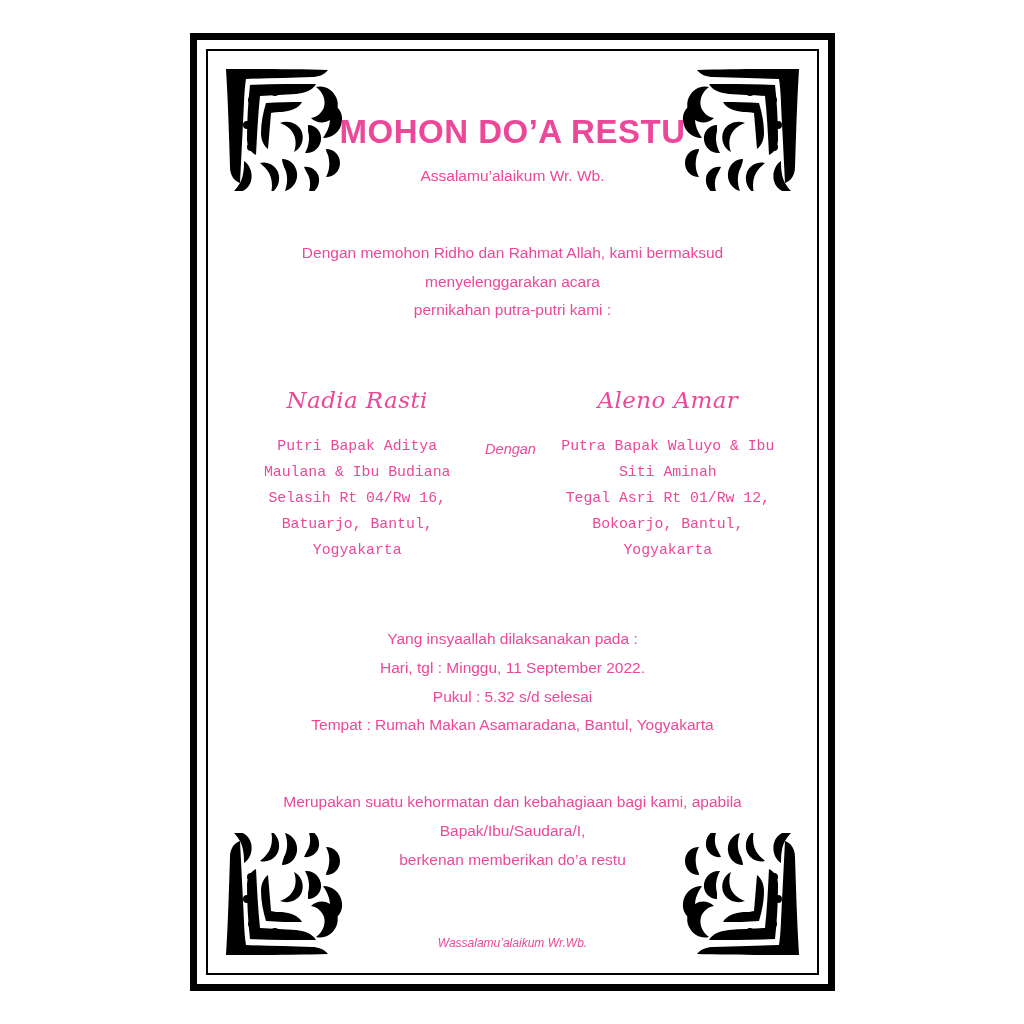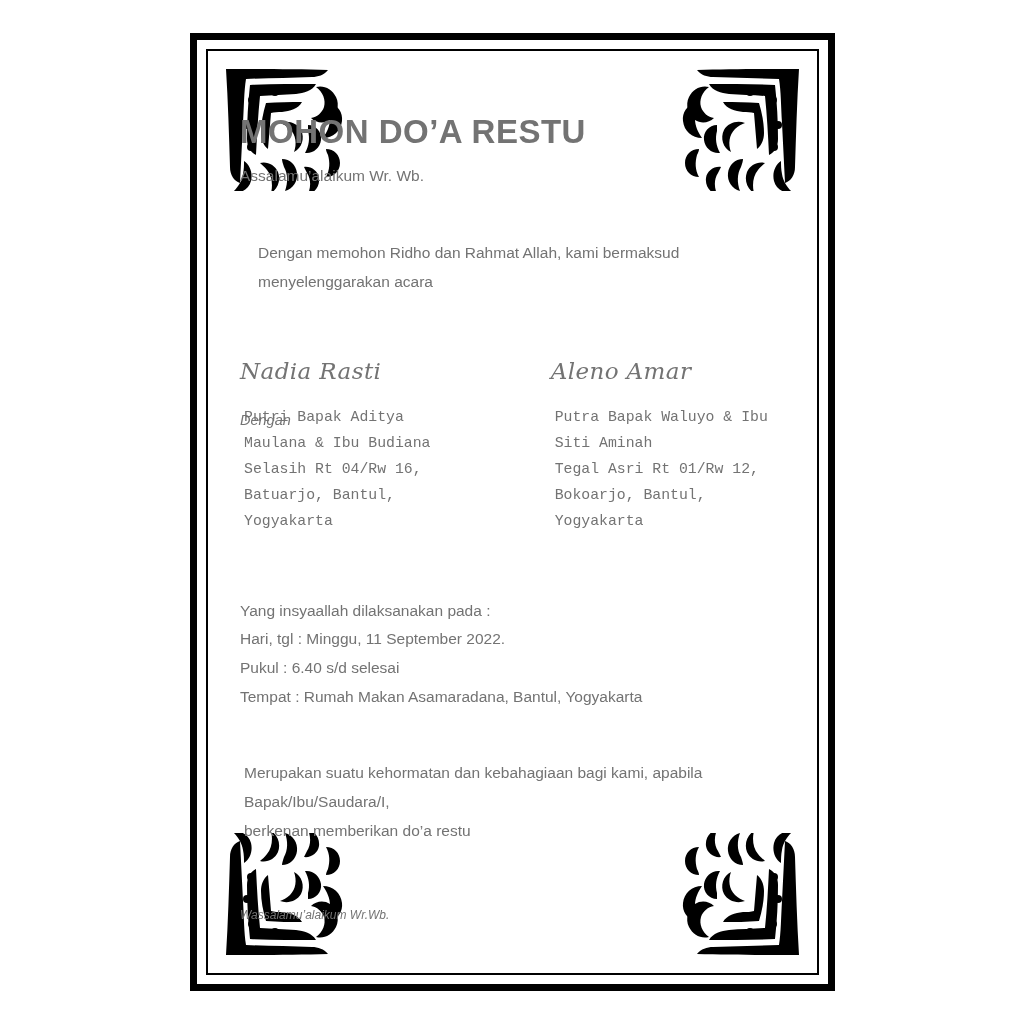--- a/index.html
+++ b/index.html
@@ -43,21 +43,22 @@
   }
 
   .content {
     position: absolute;
     left: 0;
     top: 0;
     right: 0;
     bottom: 0;
     padding: 22px 32px;
     box-sizing: border-box;
-    color: #737373;
+    text-align: center;
+    color: #ec4899;
   }
 
   
   .corner {
     position: absolute;
     width: 132px;
     height: 128px;
     pointer-events: none;
   }
   .corner svg { display: block; width: 100%; height: 100%; }
@@ -245,20 +246,21 @@
       </div>
 
       <div class="content">
 
         <div class="title">MOHON DO’A RESTU</div>
 
         <div class="salam">Assalamu’alaikum Wr. Wb.</div>
 
         <div class="intro">
           <span class="line">Dengan memohon Ridho dan Rahmat Allah, kami bermaksud menyelenggarakan acara</span>
+          <span class="line">pernikahan putra-putri kami :</span>
         </div>
 
         <div class="couple">
 
           <div class="person">
             <div class="person-name">Nadia Rasti</div>
             <div class="person-detail">
               <span class="line">Putri Bapak Aditya Maulana &amp; Ibu Budiana</span>
               <span class="line">Selasih Rt 04/Rw 16, Batuarjo, Bantul,</span>
               <span class="line">Yogyakarta</span>
@@ -274,21 +276,21 @@
               <span class="line">Tegal Asri Rt 01/Rw 12, Bokoarjo, Bantul,</span>
               <span class="line">Yogyakarta</span>
             </div>
           </div>
 
         </div>
 
         <div class="event">
           <span class="line">Yang insyaallah dilaksanakan pada :</span>
           <span class="line">Hari, tgl : Minggu, 11 September 2022.</span>
-          <span class="line">Pukul : 6.40 s/d selesai</span>
+          <span class="line">Pukul : 5.32 s/d selesai</span>
           <span class="line">Tempat : Rumah Makan Asamaradana, Bantul, Yogyakarta</span>
         </div>
 
         <div class="closing">
           <span class="line">Merupakan suatu kehormatan dan kebahagiaan bagi kami, apabila Bapak/Ibu/Saudara/I,</span>
           <span class="line">berkenan memberikan do’a restu</span>
         </div>
 
         <div class="wassalam">Wassalamu’alaikum Wr.Wb.</div>
 

